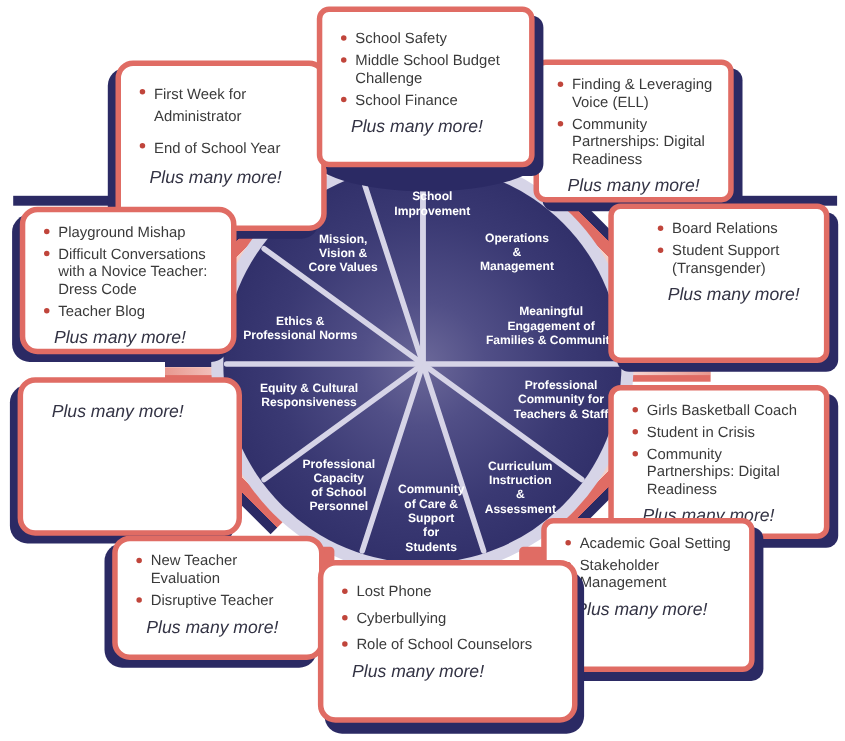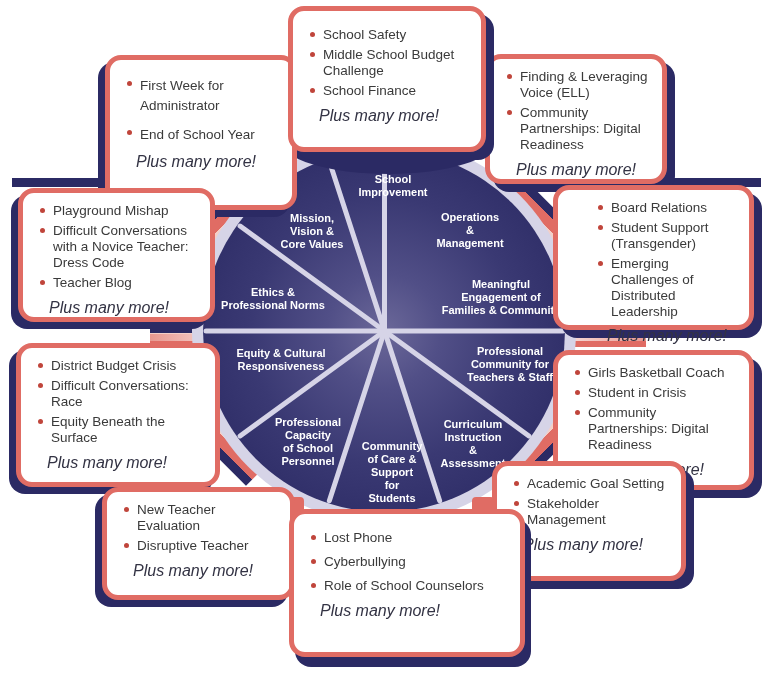--- a/index.html
+++ b/index.html
@@ -66,41 +66,41 @@
   .spoke:nth-of-type(10){transform:rotate(342deg);}
 
   .wlabel{position:absolute;z-index:3;transform:translate(-50%,-50%);
     color:#ffffff;font-weight:bold;font-size:11px;line-height:1.18;text-align:center;white-space:pre-line;}
 
   
   .callout{position:absolute;background:#ffffff;border:5px solid var(--salmon);border-radius:16px;
     z-index:4;box-sizing:border-box;padding:10px 12px 8px 16px;}
   .callout.front{z-index:5;}
   .sh-l{box-shadow:-7px 7px 0 var(--navy);}
-  .sh-r{box-shadow:8px 8px 0 var(--navy);}
+  .sh-r{box-shadow:8px 8px 0 var(--navy);border-radius:11px;}
   .sh-d{box-shadow:6px 10px 0 var(--navy);}
   .callout ul{list-style:none;margin:0;padding:0;}
   .callout li{position:relative;padding-left:14px;font-size:13.5px;line-height:1.18;margin-bottom:4px;color:var(--text);}
   .callout li::before{content:"";position:absolute;left:1px;top:5px;width:5px;height:5px;border-radius:50%;background:var(--bullet);}
   .callout .more{font-style:italic;font-size:16px;margin-top:8px;padding-left:10px;color:#333344;}
   .callout.roomy li{margin-bottom:14px;line-height:1.5;}
   .callout.airy{padding-top:16px;}
   .callout.airy li{margin-bottom:8px;}
 
   
   .c-top-center{left:288px;top:6px;width:198px;height:146px;padding-top:16px;}
   .c-top-left{left:105px;top:55px;width:192px;height:155px;}
   .c-top-right{left:485px;top:54px;width:182px;height:130px;}
   .c-left{left:18px;top:188px;width:197px;height:134px;}
   .c-right{left:553px;top:185px;width:201px;height:145px;padding-left:39px;}
   .c-lower-left{left:16px;top:343px;width:204px;height:144px;}
   .c-lower-right{left:553px;top:350px;width:201px;height:140px;}
   .c-bottom-left{left:102px;top:487px;width:193px;height:113px;}
   .c-bottom-center{left:289px;top:509px;width:236px;height:148px;}
-  .c-bottom-right{left:492px;top:461px;width:194px;height:120px;}
+  .c-bottom-right{left:492px;top:471px;width:194px;height:140px;}
 </style>
 </head>
 <body>
 
 <div class="stage">
 
   <div class="strip left"></div>
   <div class="strip right"></div>
   <div class="band left">
       <div class="shine"></div>
@@ -196,31 +196,25 @@
       <li>Difficult Conversations with a Novice Teacher: Dress Code</li>
       <li>Teacher Blog</li>
     </ul>
     <div class="more">Plus many more!</div>
   </div>
 
   <div class="callout c-right sh-r">
     <ul>
       <li>Board Relations</li>
       <li>Student Support (Transgender)</li>
-      <li>Emerging Challenges of Distributed Leadership</li>
     </ul>
     <div class="more">Plus many more!</div>
   </div>
 
   <div class="callout c-lower-left sh-l">
-    <ul>
-      <li>District Budget Crisis</li>
-      <li>Difficult Conversations: Race</li>
-      <li>Equity Beneath the Surface</li>
-    </ul>
     <div class="more">Plus many more!</div>
   </div>
 
   <div class="callout c-lower-right sh-r">
     <ul>
       <li>Girls Basketball Coach</li>
       <li>Student in Crisis</li>
       <li>Community Partnerships: Digital Readiness</li>
     </ul>
     <div class="more">Plus many more!</div>

